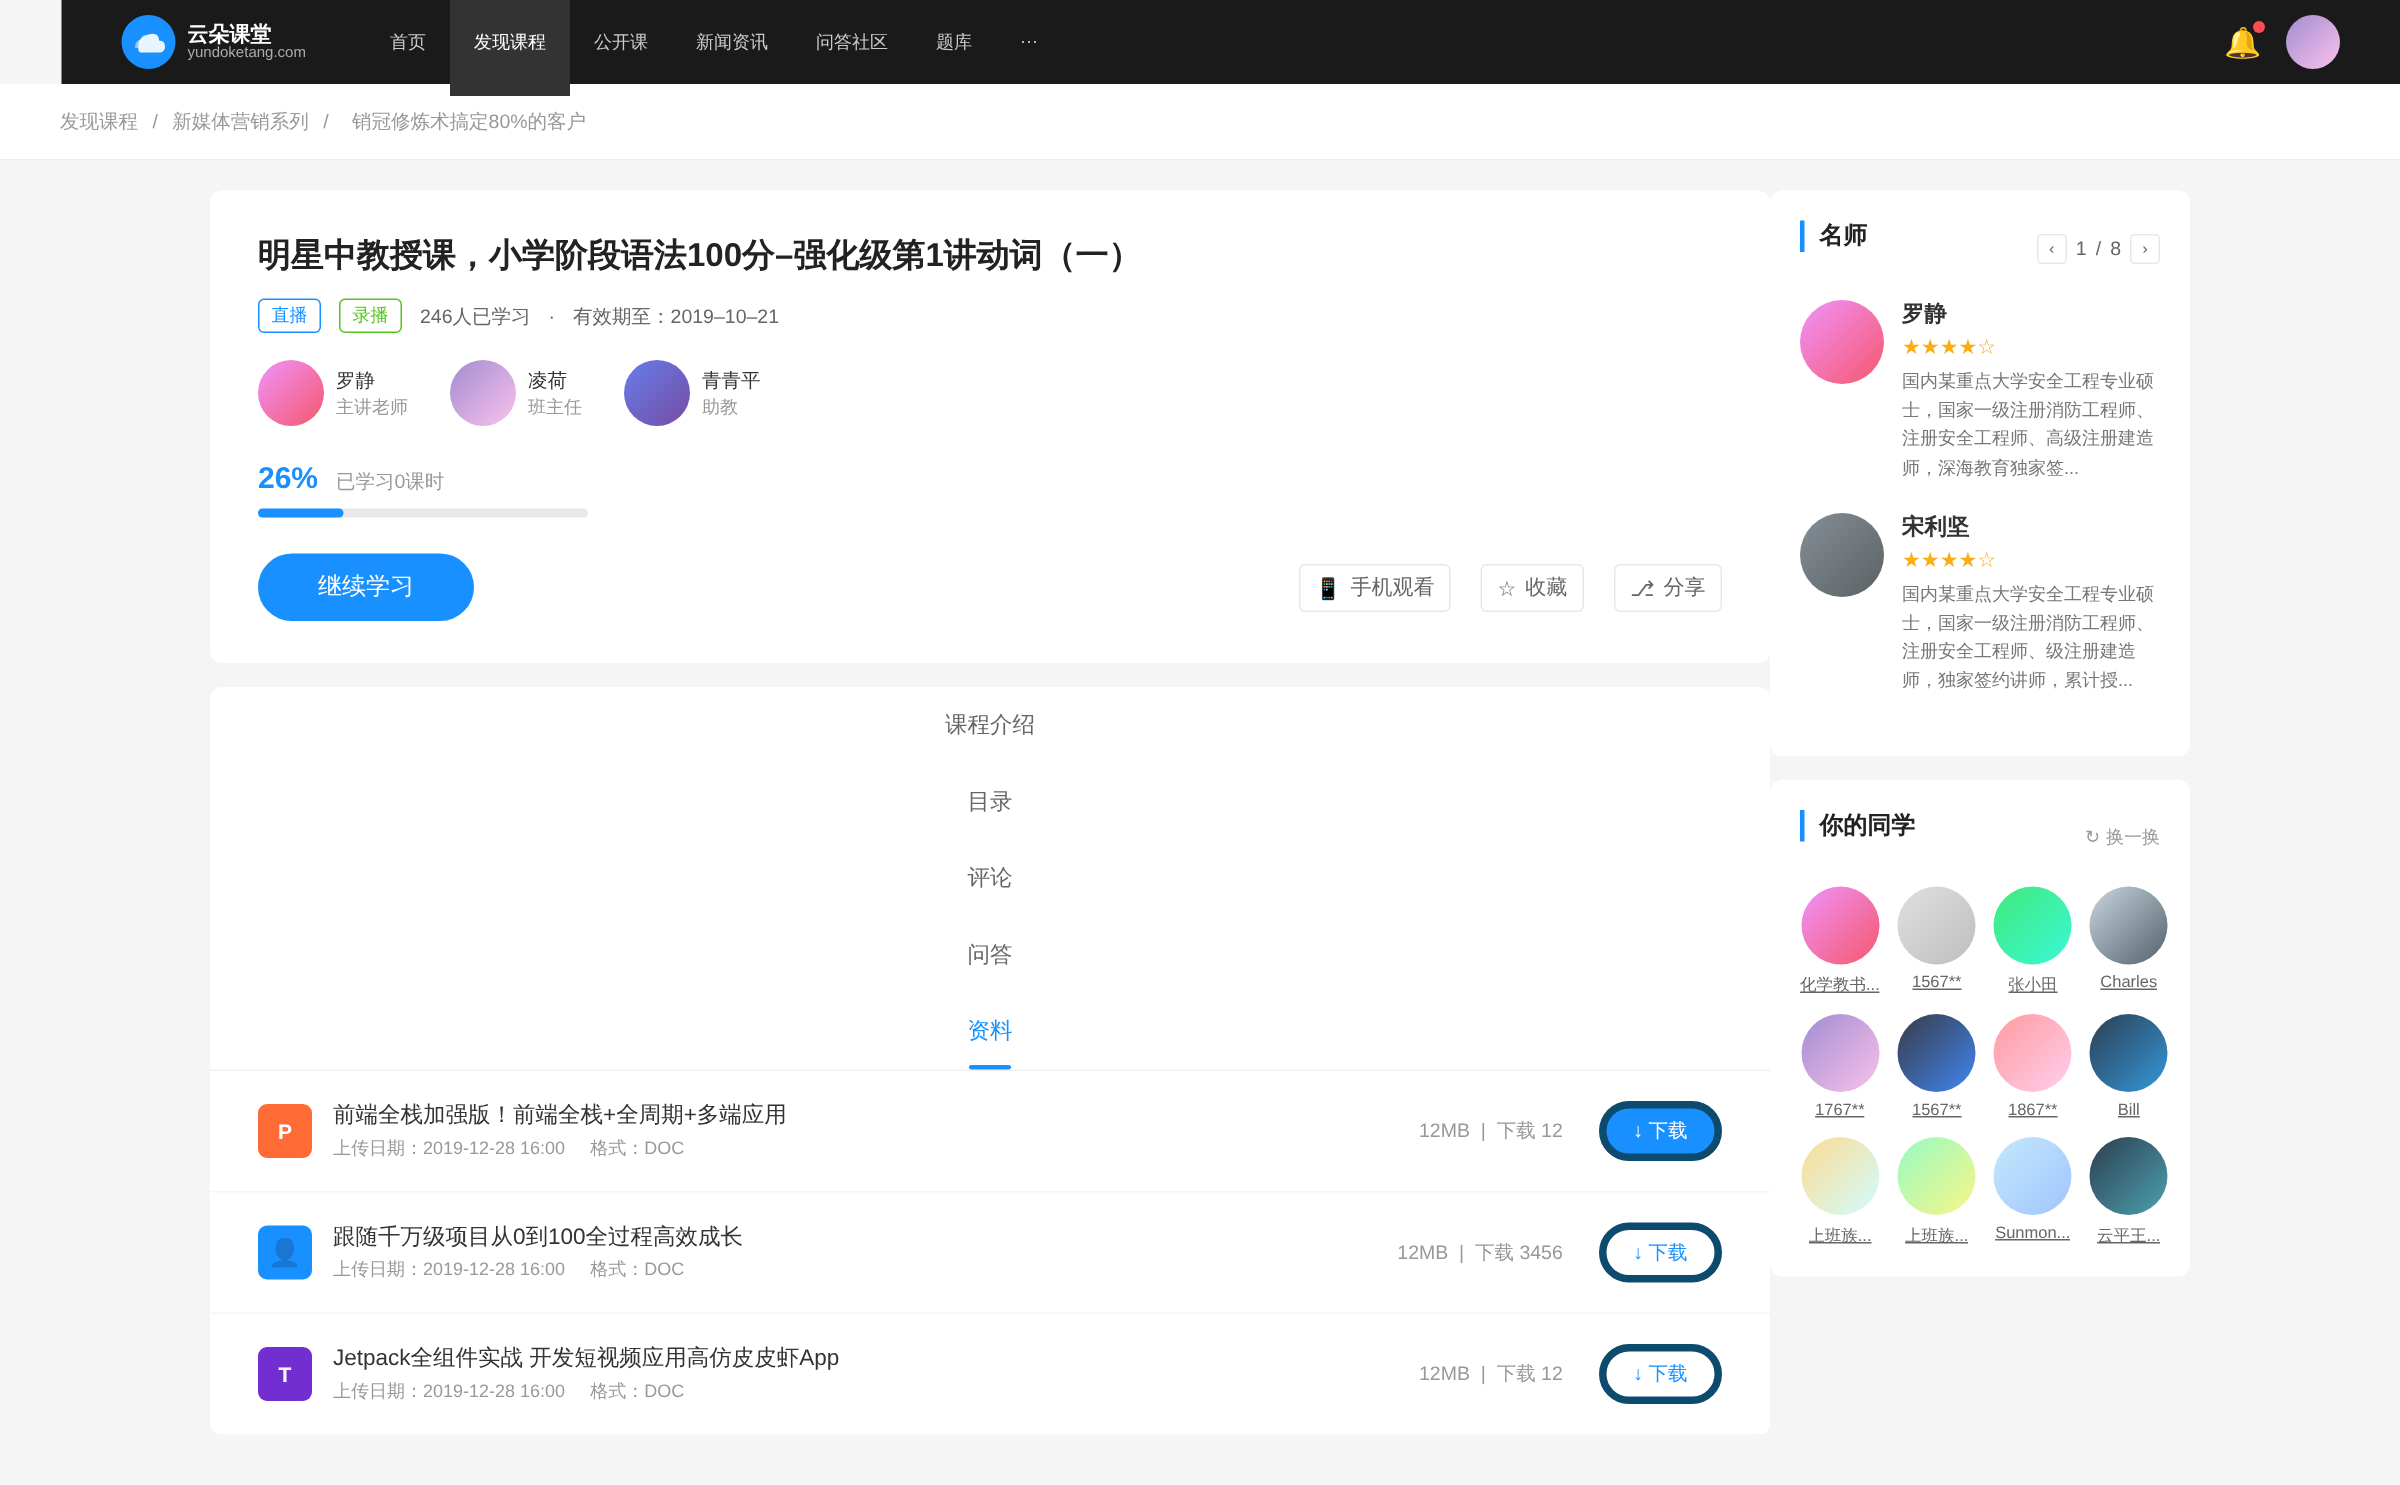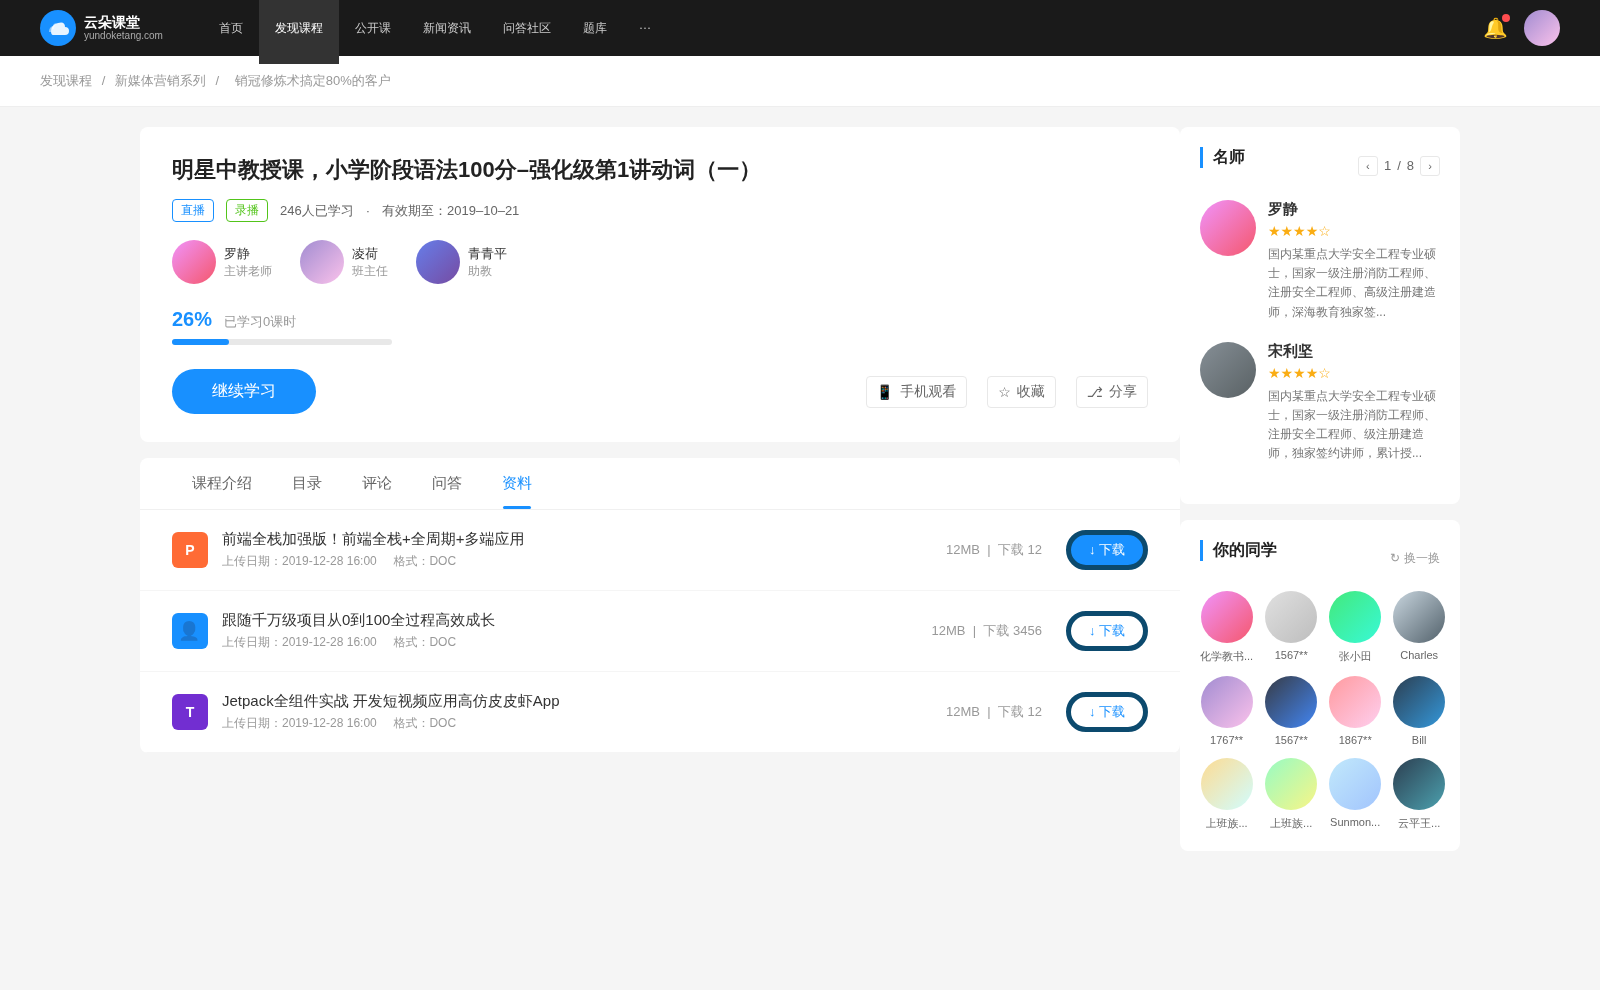--- a/index.html
+++ b/index.html
@@ -1,19 +1,19 @@
 <!DOCTYPE html>
 <html><head>
   <meta charset="utf-8">
   <style>
     * { box-sizing: border-box; margin: 0; padding: 0; }
     body { font-family: -apple-system, BlinkMacSystemFont, "PingFang SC", "Microsoft YaHei", sans-serif; background: #f5f5f5; font-size: 14px; color: #333; }
 
     
-    .navbar { background: #1a1a1a; height: 56px; display: flex; align-items: center; padding: 0 40px; }
+    .navbar { background: #1a1a1a; height: 56px; display: flex; align-items: center; padding: 0 40px; margin-left: 41px; }
     .logo { display: flex; align-items: center; margin-right: 40px; }
     .logo-icon { width: 36px; height: 36px; background: #1890ff; border-radius: 50%; display: flex; align-items: center; justify-content: center; margin-right: 8px; }
     .logo-text { color: #fff; font-size: 13px; line-height: 1.2; }
     .nav-items { display: flex; align-items: center; gap: 0; flex: 1; }
     .nav-item { color: #ccc; padding: 0 16px; height: 72px; display: flex; align-items: center; cursor: pointer; font-size: 12px; font-family: Liberation Serif, serif; }
     .nav-item.active { background: #333; color: #fff; }
     .nav-right { display: flex; align-items: center; gap: 16px; margin-left: auto; }
     .bell-icon { color: #ccc; font-size: 20px; position: relative; cursor: pointer; }
     .bell-dot { width: 8px; height: 8px; background: #ff4d4f; border-radius: 50%; position: absolute; top: -2px; right: -2px; }
     .avatar-nav { width: 36px; height: 36px; border-radius: 50%; background: #888; overflow: hidden; cursor: pointer; }
@@ -51,21 +51,21 @@
     .progress-bar-fill { background: #1890ff; height: 6px; border-radius: 3px; width: 26%; }
 
     
     .actions-row { display: flex; align-items: center; justify-content: space-between; }
     .btn-continue { background: #1890ff; color: #fff; border: none; border-radius: 24px; padding: 12px 40px; font-size: 16px; cursor: pointer; font-weight: 500; }
     .action-buttons { display: flex; align-items: center; gap: 20px; color: #666; font-size: 14px; }
     .action-btn { display: flex; align-items: center; gap: 6px; cursor: pointer; padding: 6px 10px; border: 1px solid #e8e8e8; border-radius: 4px; }
 
     
     .tabs-section { background: #fff; border-radius: 8px; overflow: hidden; }
-    .tabs-header { display: flex; align-items: center; padding: 0 32px; border-bottom: 1px solid #f0f0f0; }
+    .tabs-header { display: flex; align-items: center; padding: 0 32px; border-bottom: 1px solid #f0f0f0; flex-direction: column; }
     .tab-item { padding: 16px 20px; cursor: pointer; color: #666; font-size: 15px; position: relative; }
     .tab-item.active { color: #1890ff; }
     .tab-item.active::after { content: ''; position: absolute; bottom: 0; left: 50%; transform: translateX(-50%); width: 28px; height: 3px; background: #1890ff; border-radius: 2px; }
     .tab-content { padding: 0; }
 
     
     .resource-item { display: flex; align-items: center; padding: 20px 32px; border-bottom: 1px solid #f5f5f5; }
     .resource-icon { width: 36px; height: 36px; border-radius: 6px; display: flex; align-items: center; justify-content: center; font-size: 14px; font-weight: bold; color: #fff; margin-right: 14px; flex-shrink: 0; }
     .resource-icon.orange { background: #ff6b35; }
     .resource-icon.blue { background: #1890ff; }
@@ -92,21 +92,21 @@
     .teacher-sidebar-name { font-size: 15px; font-weight: 600; margin-bottom: 4px; }
     .stars { color: #faad14; font-size: 14px; margin-bottom: 6px; }
     .teacher-sidebar-desc { font-size: 12px; color: #777; line-height: 1.6; }
 
     
     .classmates-header { display: flex; align-items: center; justify-content: space-between; margin-bottom: 14px; }
     .refresh-btn { font-size: 12px; color: #999; cursor: pointer; display: flex; align-items: center; gap: 4px; }
     .classmates-grid { display: grid; grid-template-columns: repeat(4, 1fr); gap: 12px; }
     .classmate-item { display: flex; flex-direction: column; align-items: center; gap: 6px; }
     .classmate-avatar { width: 52px; height: 52px; border-radius: 50%; background: #ddd; overflow: hidden; }
-    .classmate-name { font-size: 11px; color: #666; text-align: right; max-width: 60px; overflow: hidden; text-overflow: ellipsis; white-space: nowrap; }
+    .classmate-name { font-size: 11px; color: #666; text-align: right; max-width: 60px; overflow: hidden; text-overflow: ellipsis; white-space: nowrap; text-decoration: underline; }
 
     
     .av1 { background: linear-gradient(135deg, #f093fb, #f5576c); }
     .av2 { background: linear-gradient(135deg, #4facfe, #00f2fe); }
     .av3 { background: linear-gradient(135deg, #43e97b, #38f9d7); }
     .av5 { background: linear-gradient(135deg, #a18cd1, #fbc2eb); }
     .av7 { background: linear-gradient(135deg, #ff9a9e, #fecfef); }
     .av8 { background: linear-gradient(135deg, #667eea, #764ba2); }
     .av9 { background: linear-gradient(135deg, #fddb92, #d1fdff); }
     .av10 { background: linear-gradient(135deg, #96fbc4, #f9f586); }

